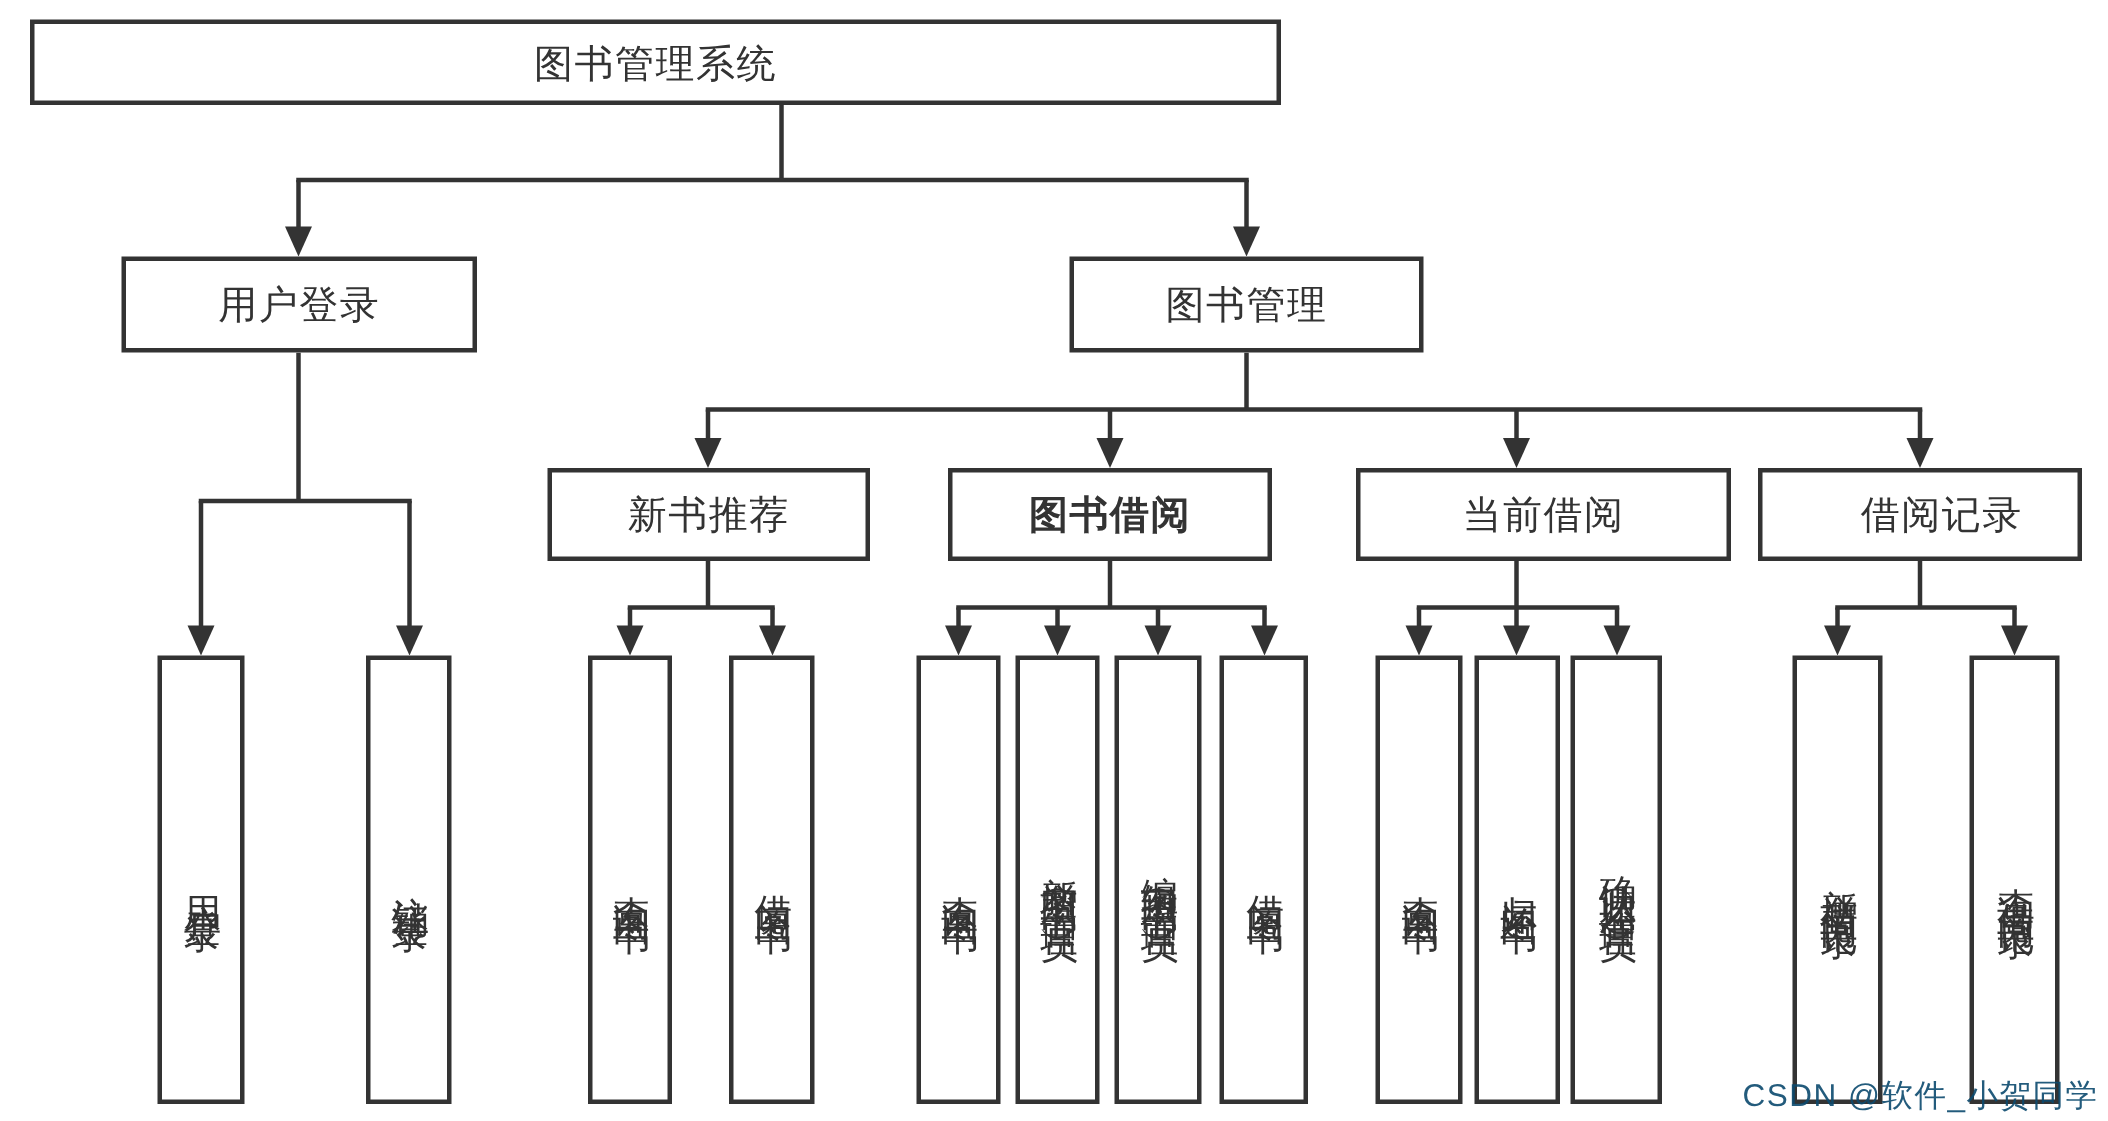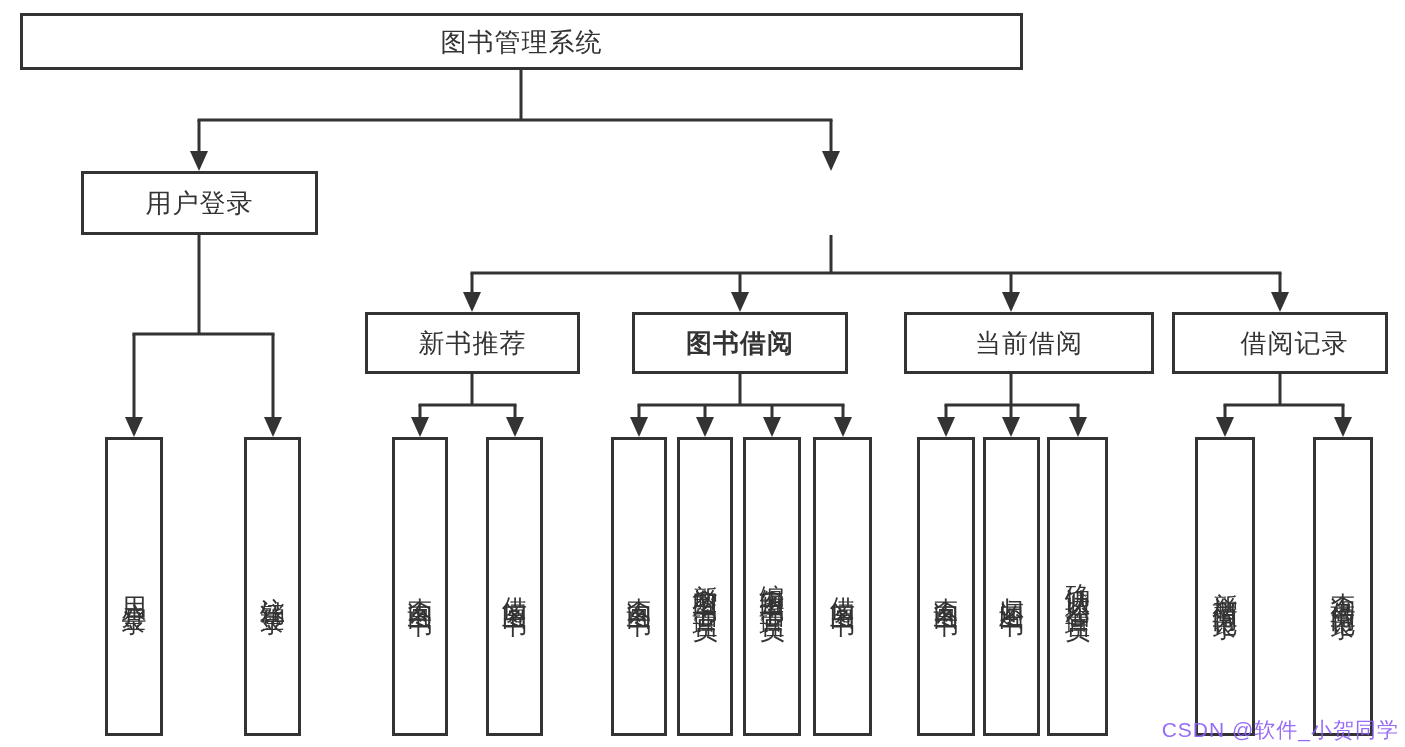--- a/index.html
+++ b/index.html
@@ -44,21 +44,21 @@
     text-orientation: mixed;
     font-size: 25px;
     letter-spacing: 5px;
     line-height: 1;
   }
   .watermark {
     position: absolute;
     top: 716px;
     right: 6px;
     font-size: 21px;
-    color: #8b5cf6;
+    color: #0c4a6e;
     opacity: 0.9;
     white-space: nowrap;
     letter-spacing: 1px;
   }
 </style>
 </head>
 <body>
 
 <div id="canvas">
 
@@ -110,26 +110,29 @@
       <line x1="1011" y1="405" x2="1011" y2="421" stroke="#333333" stroke-width="3"></line>
       <polygon points="1002,417 1020,417 1011,437" fill="#333333"></polygon>
       <line x1="1078" y1="405" x2="1078" y2="421" stroke="#333333" stroke-width="3"></line>
       <polygon points="1069,417 1087,417 1078,437" fill="#333333"></polygon>
       <line x1="1225" y1="405" x2="1225" y2="421" stroke="#333333" stroke-width="3"></line>
       <polygon points="1216,417 1234,417 1225,437" fill="#333333"></polygon>
       <line x1="1343" y1="405" x2="1343" y2="421" stroke="#333333" stroke-width="3"></line>
       <polygon points="1334,417 1352,417 1343,437" fill="#333333"></polygon>
     </svg>
 
-  <div class="node h" style="left:20px;top:13px;width:1003px;height:57px;">
+  <div class="node h" style="left:20px;top:13px;width:834px;height:57px;">
     <span class="lbl">图书管理系统</span>
   </div>
 
   <div class="node h" style="left:81px;top:171px;width:237px;height:64px;">
     <span class="lbl">用户登录</span>
+  </div>
+  <div class="node h" style="left:713px;top:171px;width:236px;height:64px;">
+    <span class="lbl">图书管理</span>
   </div>
 
   <div class="node h" style="left:365px;top:312px;width:215px;height:62px;">
     <span class="lbl">新书推荐</span>
   </div>
   <div class="node h" style="left:632px;top:312px;width:216px;height:62px;font-weight:bold;">
     <span class="lbl">图书借阅</span>
   </div>
   <div class="node h" style="left:904px;top:312px;width:250px;height:62px;">
     <span class="lbl">当前借阅</span>

